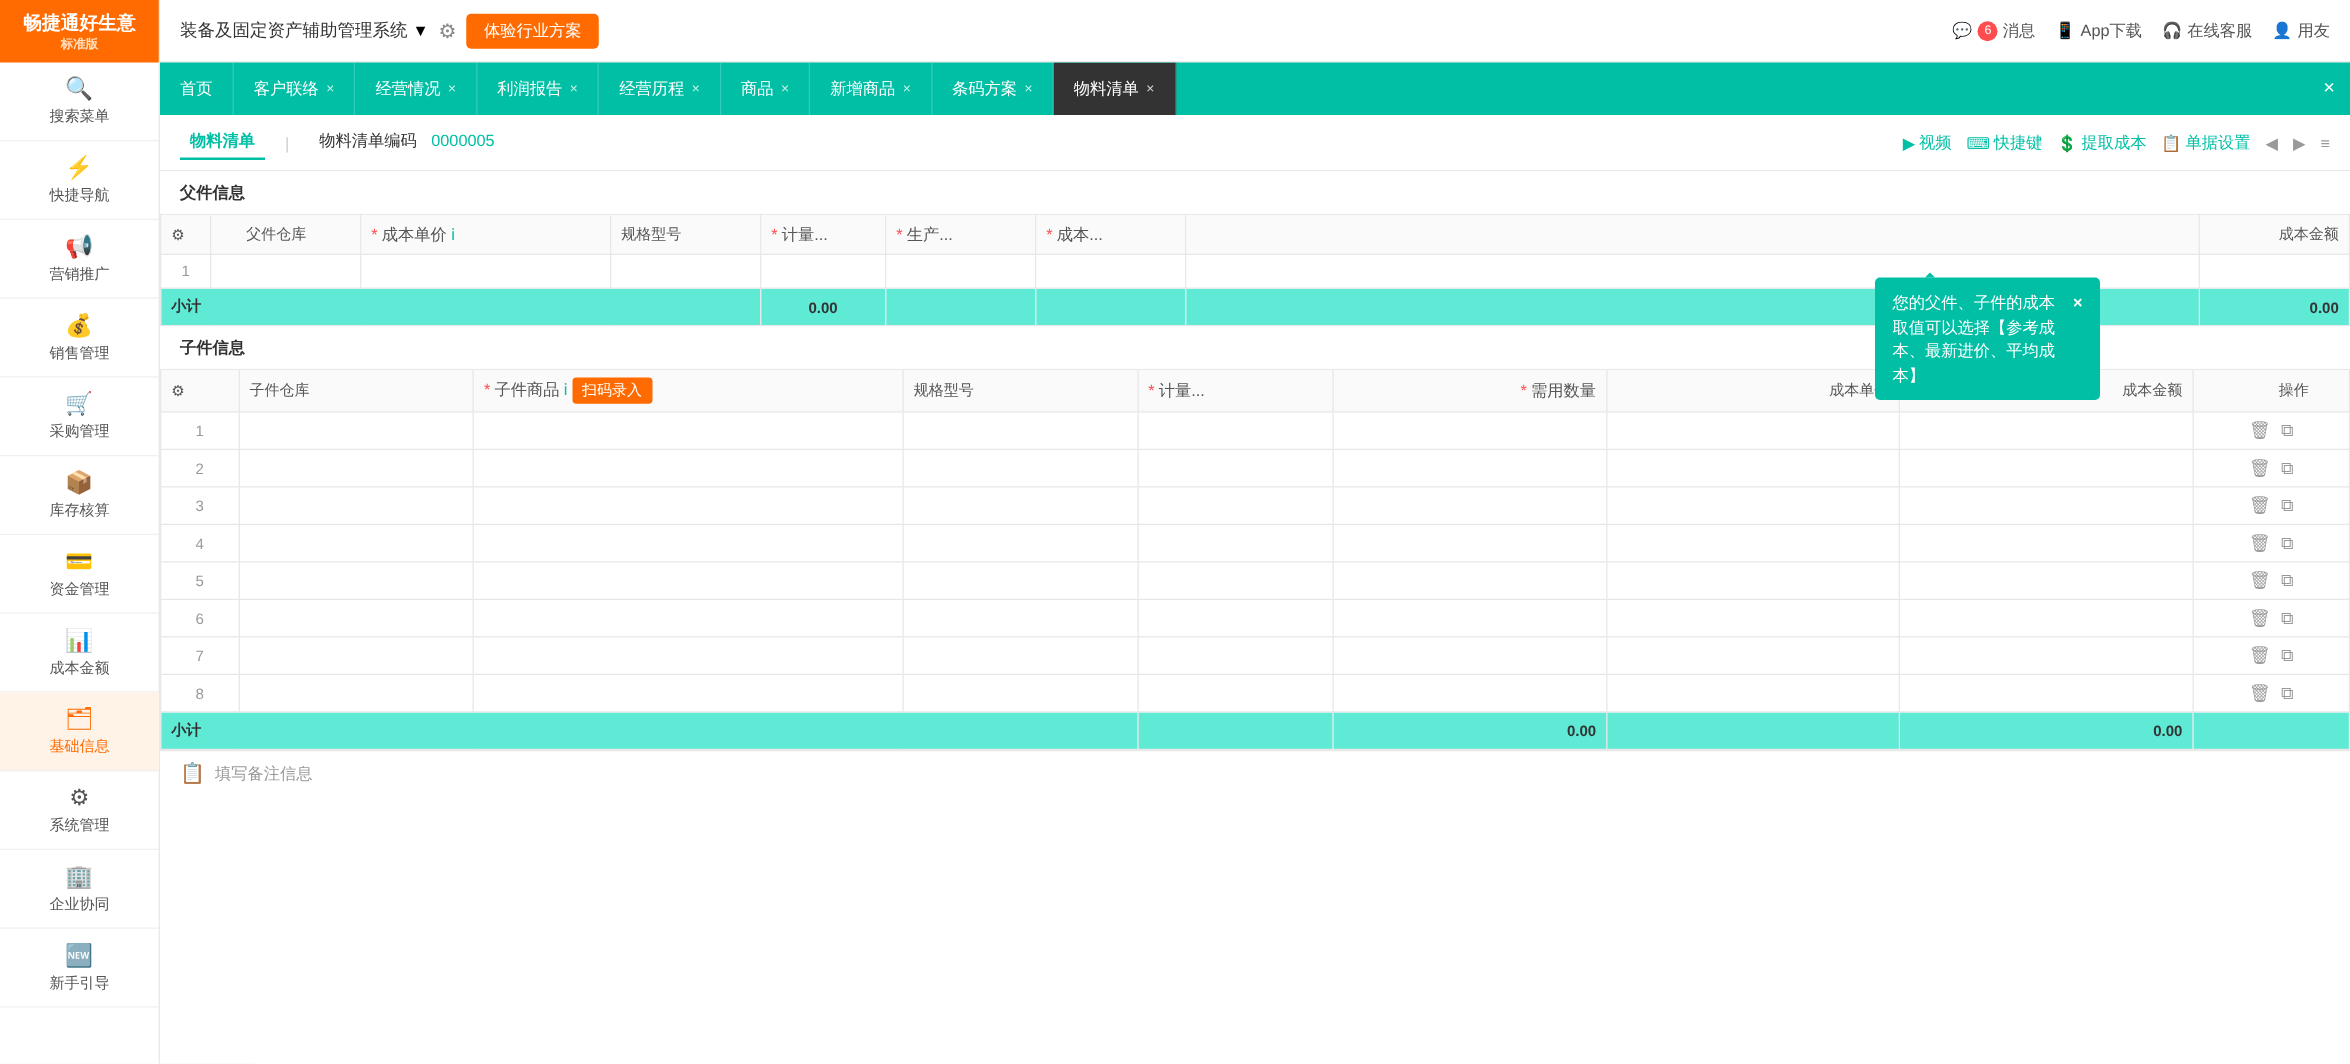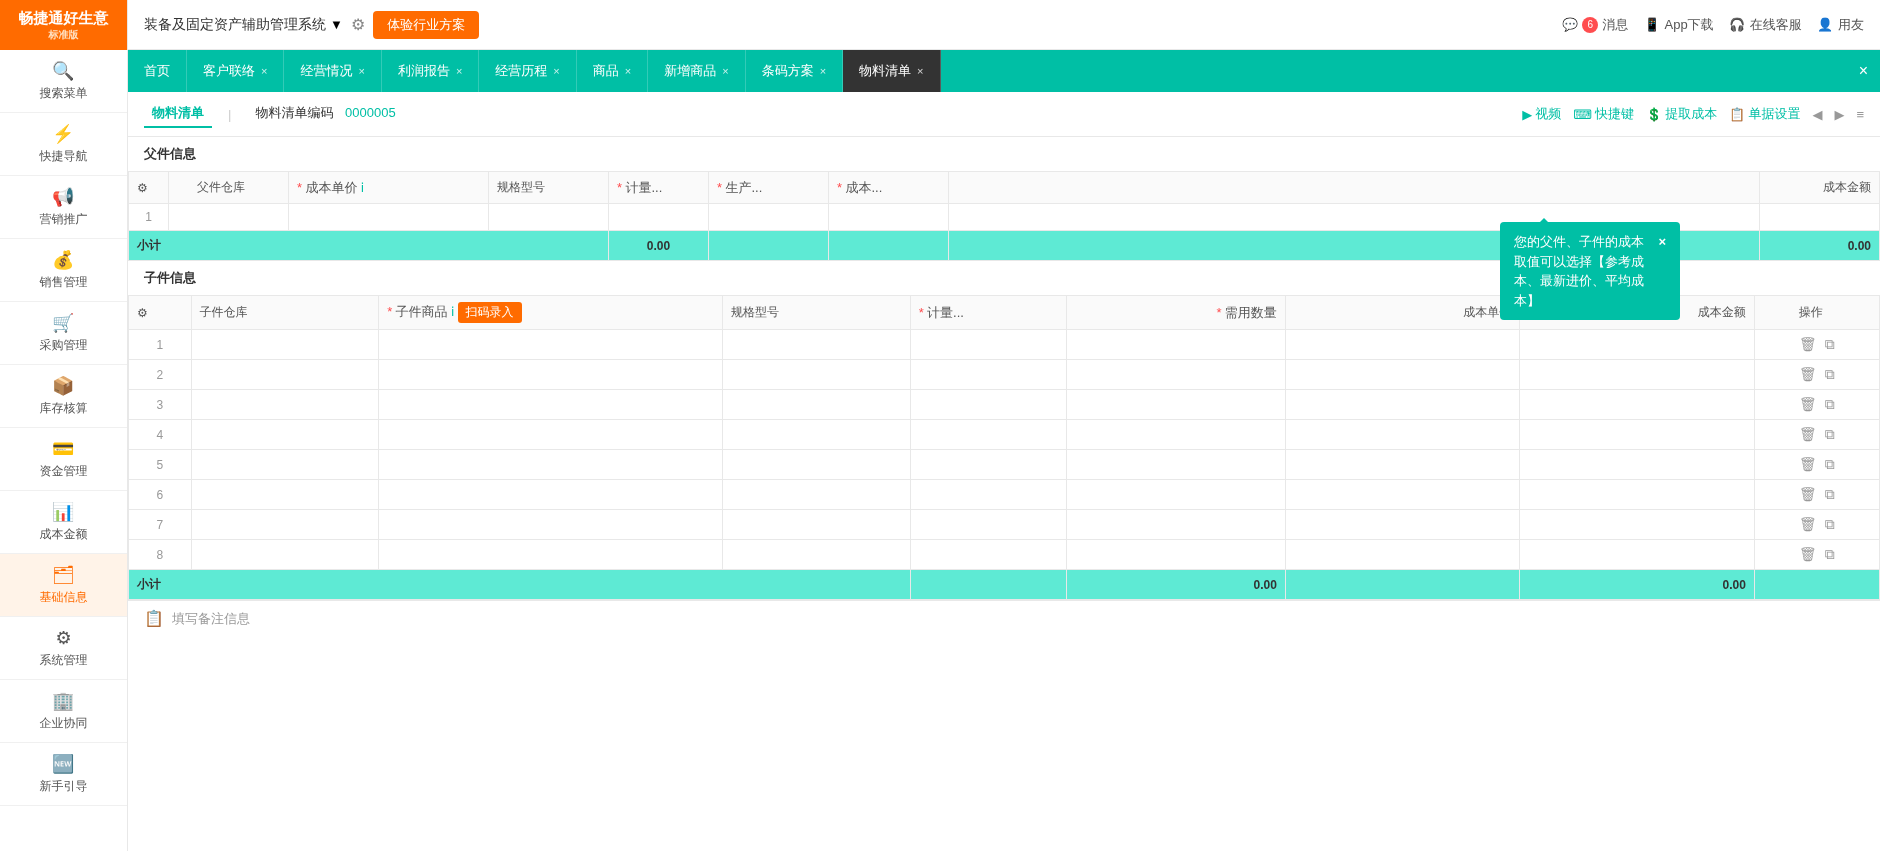--- a/index.html
+++ b/index.html
@@ -447,21 +447,21 @@
             <th style="width:100px;">
               <span class="required-star">*</span>
               <span>计量...</span>
             </th>
             <th style="width:140px;text-align:right;">
               <span class="required-star">*</span>
               <span>需用数量</span>
             </th>
             <th style="width:150px;text-align:right;">成本单价</th>
             <th style="width:150px;text-align:right;">成本金额</th>
-            <th style="width:80px;padding-left:44px;">操作</th>
+            <th style="width:80px;text-align:center;padding-left:44px;">操作</th>
           </tr>
         </thead>
         <tbody id="child-tbody">
         <tr>
     <td class="row-num">1</td>
     <td></td>
     <td></td>
     <td></td>
     <td></td>
     <td style="text-align:right;"></td>

